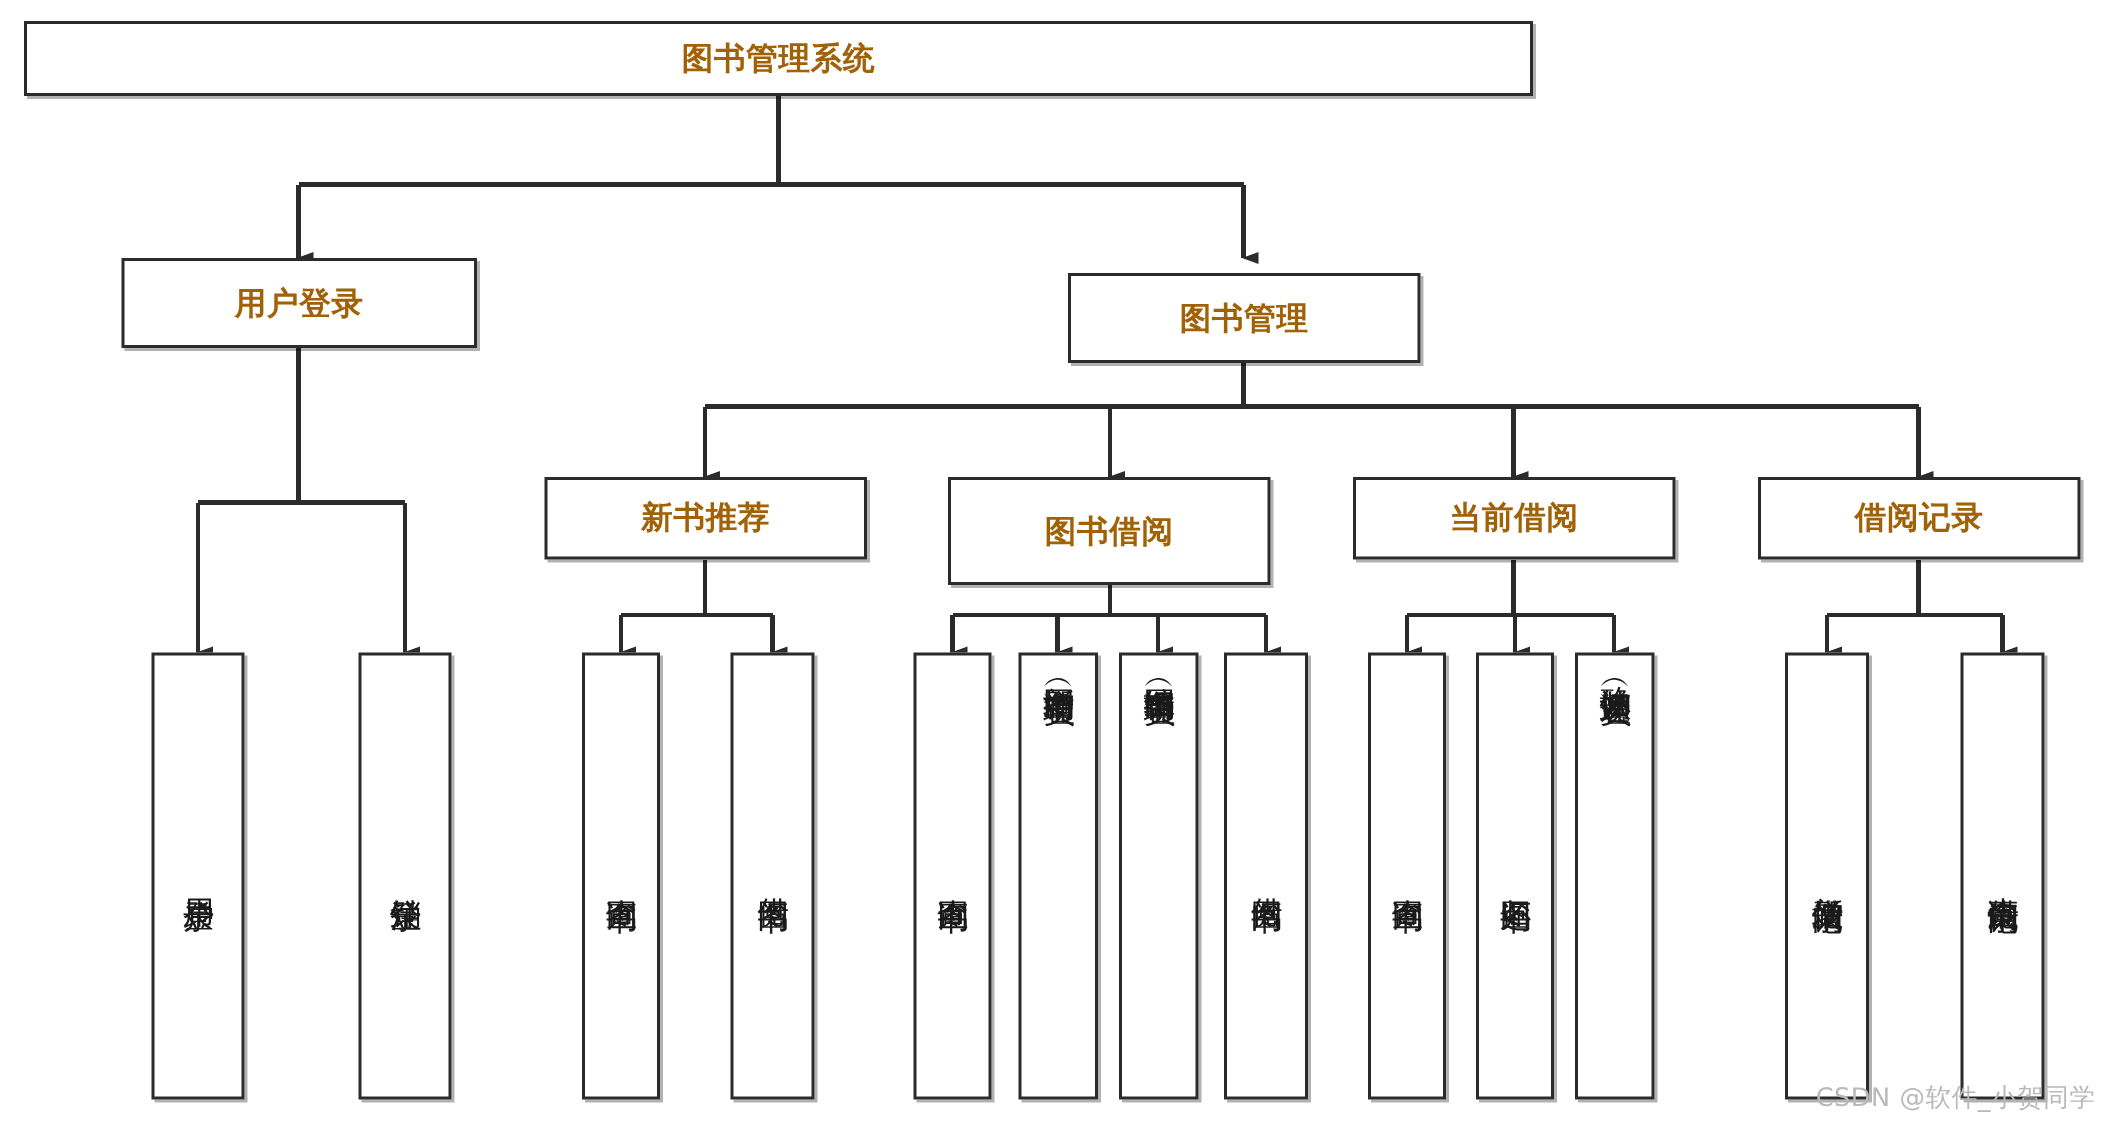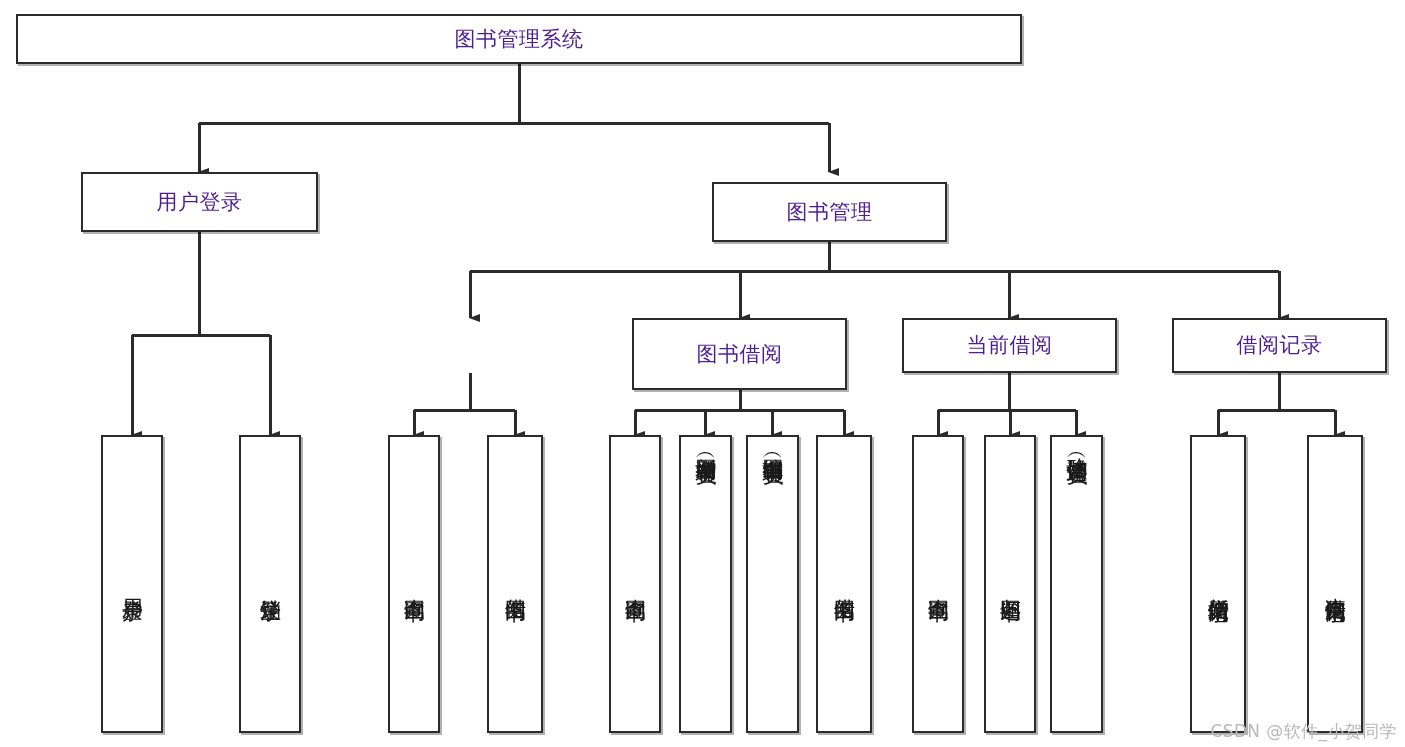--- a/index.html
+++ b/index.html
@@ -29,25 +29,26 @@
     box-sizing: border-box;
     border: 2px solid #2b2b2b;
     background: #ffffff;
     box-shadow: 2px 2px 0 0 rgba(0,0,0,0.30);
     display: flex;
     align-items: center;
     justify-content: center;
   }
   .node-label-h {
     font-size: 21px;
-    color: #4c1d95;
+    color: #a16207;
     line-height: 1.15;
     text-align: right;
     white-space: nowrap;
     letter-spacing: 0.5px;
+    font-weight: bold;
   }
   .node-label-v {
     font-size: 21px;
     color: #1a1a1a;
     line-height: 1.28;
     text-align: center;
     writing-mode: vertical-rl;
     text-orientation: upright;
     letter-spacing: 1px;
     max-height: 100%;
@@ -125,20 +126,23 @@
     <span class="node-label-h">图书管理系统</span>
   </div>
 
   <div class="node-box" style="left: 81px; top: 172px; width: 237px; height: 60px;">
     <span class="node-label-h">用户登录</span>
   </div>
   <div class="node-box" style="left: 712px; top: 182px; width: 235px; height: 60px;">
     <span class="node-label-h">图书管理</span>
   </div>
 
+  <div class="node-box" style="left: 363px; top: 318px; width: 215px; height: 55px;">
+    <span class="node-label-h">新书推荐</span>
+  </div>
   <div class="node-box" style="left: 632px; top: 318px; width: 215px; height: 72px;">
     <span class="node-label-h">图书借阅</span>
   </div>
   <div class="node-box" style="left: 1172px; top: 318px; width: 215px; height: 55px;">
     <span class="node-label-h">借阅记录</span>
   </div>
   <div class="node-box" style="left: 902px; top: 318px; width: 215px; height: 55px;">
     <span class="node-label-h">当前借阅</span>
   </div>
 

